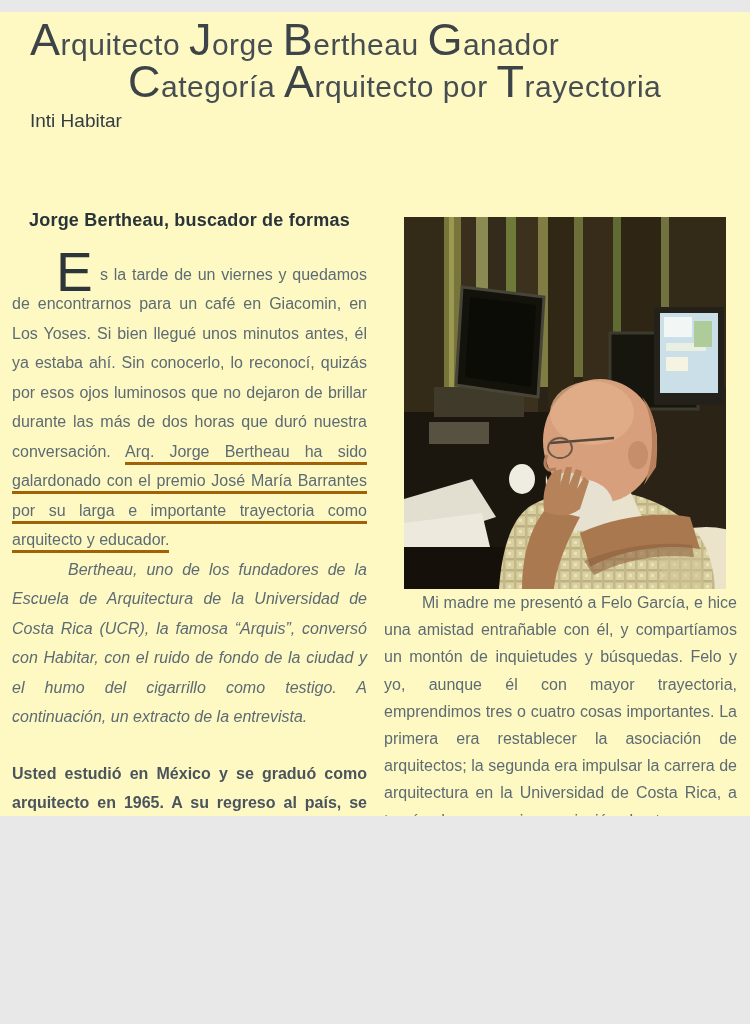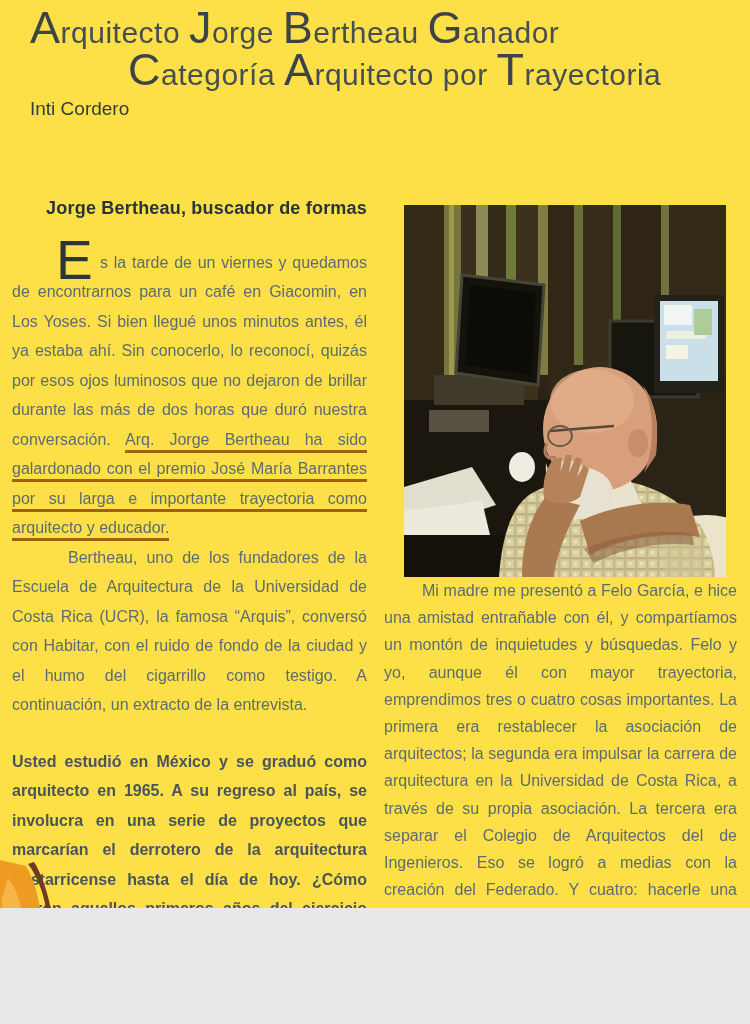--- a/index.html
+++ b/index.html
@@ -1,57 +1,57 @@
 <!DOCTYPE html>
 <html><head>
 <meta charset="utf-8">
 <style>
   html,body{margin:0;padding:0;background:#e8e8e8;}
   .page{
-    position:relative;width:750px;height:908px;margin:0 auto;
-    background:#fde047;overflow:hidden;
+    position:relative;width:750px;height:804px;margin:12px auto;
+    background:#fef9c3;overflow:hidden;
     font-family:"Liberation Sans","DejaVu Sans",sans-serif;
   }
   
   .title-line{position:absolute;font-size:30px;color:#474e52;letter-spacing:.5px;white-space:nowrap;line-height:48px;}
   .title-line .bigcap{font-size:45px;color:#3d4448;}
   .title-1{left:30px;top:4px;}
   .title-2{left:128px;top:46px;}
   .byline{position:absolute;left:30px;top:98px;font-size:19px;color:#333c42;}
   
   .col{position:absolute;text-align:justify;color:#5d6b73;font-size:16px;line-height:29.5px;}
   .col p{margin:0;}
   .col-left{left:12px;top:194px;width:355px;}
   .col-right{left:384px;top:205px;width:353px;line-height:27.2px;}
-  .section-heading{font-size:18px;font-weight:bold;color:#29333a;margin:0 0 24px 0;letter-spacing:.2px;text-align:right;}
+  .section-heading{font-size:18px;font-weight:bold;color:#29333a;margin:0 0 24px 0;letter-spacing:.2px;text-align:center;}
   .p-intro{position:relative;text-indent:88px;}
   .dropcap{position:absolute;left:44px;top:-15px;font-size:55px;line-height:1;color:#2c3539;text-indent:0;}
   .redline{
     border-bottom:3px solid #a16207;padding-bottom:2px;
     -webkit-box-decoration-break:clone;box-decoration-break:clone;
   }
-  .p-second{text-indent:56px;}
+  .p-second{text-indent:56px;font-style:italic;}
   .q{font-weight:bold;color:#4a545c;margin-top:27px !important;}
   .a1{margin-top:5px !important;padding-left:62px;text-indent:30px;}
   .pr-first{margin-top:16px !important;}
   .pr-long{text-indent:38px;}
   
   .photo{margin-left:20px;width:322px;height:372px;}
   .photo svg{display:block;width:322px;height:372px;}
   .sculpture{position:absolute;left:0;top:860px;width:92px;height:164px;}
   .sculpture svg{display:block;width:92px;height:164px;}
 </style>
 </head>
 <body>
 
 <div class="page">
 
   <div class="title-line title-1"><span class="bigcap">A</span>rquitecto <span class="bigcap">J</span>orge <span class="bigcap">B</span>ertheau <span class="bigcap">G</span>anador</div>
   <div class="title-line title-2"><span class="bigcap">C</span>ategoría <span class="bigcap">A</span>rquitecto por <span class="bigcap">T</span>rayectoria</div>
-  <div class="byline">Inti Cordero</div>
+  <div class="byline">Inti Habitar</div>
 
   <div class="col col-left">
     <h2 class="section-heading">Jorge Bertheau, buscador de formas</h2>
     <p class="p-intro"><span class="dropcap">E</span><span>s la tarde de un viernes y quedamos de encontrarnos para un café en Giacomin, en Los Yoses. Si bien llegué unos minutos antes, él ya estaba ahí. Sin conocerlo, lo reconocí, quizás por esos ojos luminosos que no dejaron de brillar durante las más de dos horas que duró nuestra conversación. </span><span class="redline">Arq. Jorge Bertheau ha sido galardonado con el premio José María Barrantes por su larga e importante trayectoria como arquitecto y educador.</span></p>
     <p class="p-second">Bertheau, uno de los fundadores de la Escuela de Arquitectura de la Universidad de Costa Rica (UCR), la famosa “Arquis”, conversó con Habitar, con el ruido de fondo de la ciudad y el humo del cigarrillo como testigo. A continuación, un extracto de la entrevista.</p>
     <p class="q">Usted estudió en México y se graduó como arquitecto en 1965. A su regreso al país, se involucra en una serie de proyectos que marcarían el derrotero de la arquitectura costarricense hasta el día de hoy. ¿Cómo fueron aquellos primeros años del ejercicio profesional de la arquitectura?</p>
     <p class="a1">Cuando llegué a Costa Rica de México, creo que éramos 75 arquitectos, incluyéndome, los que ejercíamos en el país. Había unos más, tal vez diez, que no habían querido incorporarse al colegio porque era manejado</p>
   </div>
 
   <div class="col col-right">

